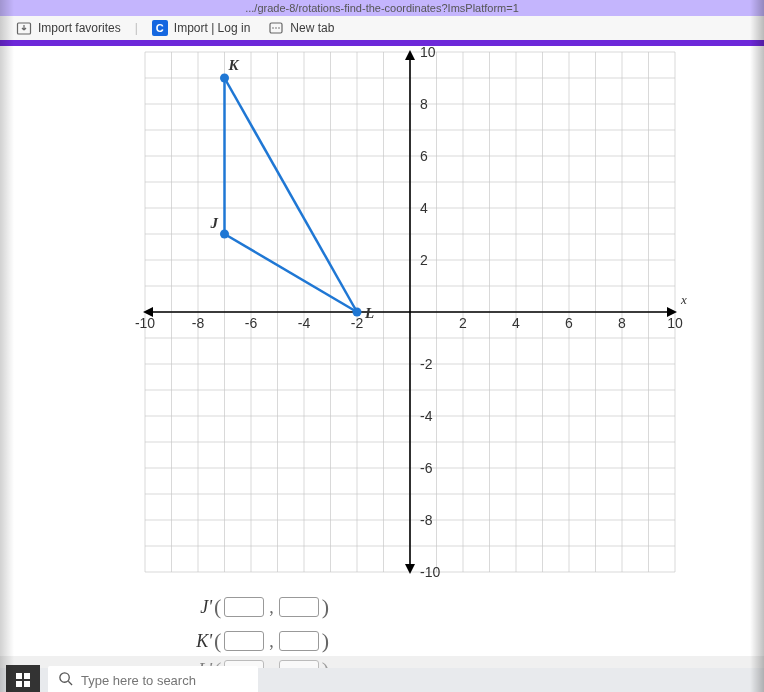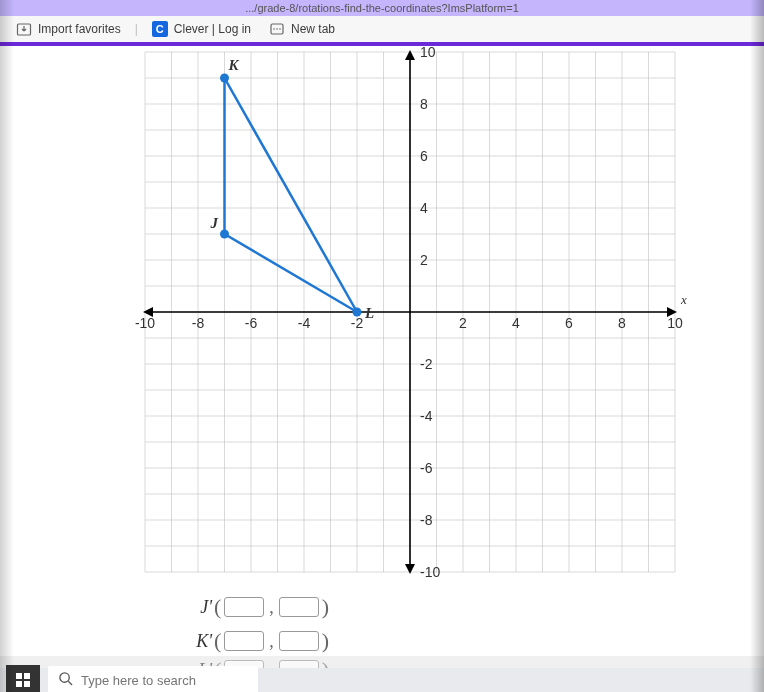--- a/index.html
+++ b/index.html
@@ -23,21 +23,21 @@
       white-space: nowrap;
     }
 
     .bookmark-bar {
       height: 30px;
       background: #f7f7f7;
       display: flex;
       align-items: center;
       padding: 0 8px;
       gap: 2px;
-      border-bottom: 4px solid #6d28d9;
+      border-bottom: 6px solid #6d28d9;
       font-size: 12px;
       color: #3c3c3c;
     }
     .bm-item {
       display: flex;
       align-items: center;
       gap: 6px;
       padding: 3px 8px;
       border-radius: 4px;
       cursor: pointer;
@@ -162,21 +162,21 @@
       <svg width="16" height="16" viewBox="0 0 16 16">
           <rect x="1.5" y="3" width="13" height="11" rx="1" fill="none" stroke="#666" stroke-width="1.2"></rect>
           <path d="M8 5v5m0 0l-2-2m2 2l2-2" stroke="#666" stroke-width="1.2" fill="none"></path>
         </svg>
     </span>
     <span>Import favorites</span>
   </div>
   <span class="divider">|</span>
   <div class="bm-item">
     <span class="bm-icon" style="background:#1567e0;color:#fff;font-weight:bold;font-size:11px;border-radius:2px;">C</span>
-    <span>Clever | Log in</span>
+    <span>Import | Log in</span>
   </div>
   <div class="bm-item">
     <span class="bm-icon">
       <svg width="16" height="16" viewBox="0 0 16 16">
           <rect x="2" y="3" width="12" height="10" rx="1.5" fill="none" stroke="#666" stroke-width="1.2"></rect>
           <circle cx="5" cy="8" r=".8" fill="#666"></circle>
           <circle cx="8" cy="8" r=".8" fill="#666"></circle>
           <circle cx="11" cy="8" r=".8" fill="#666"></circle>
         </svg>
     </span>

